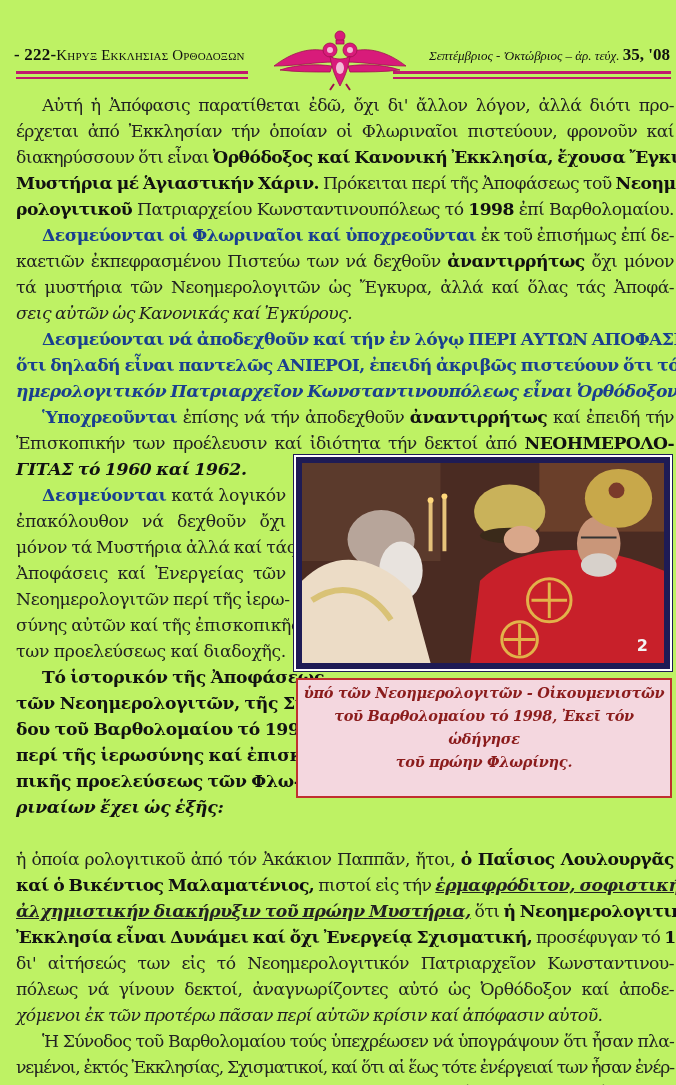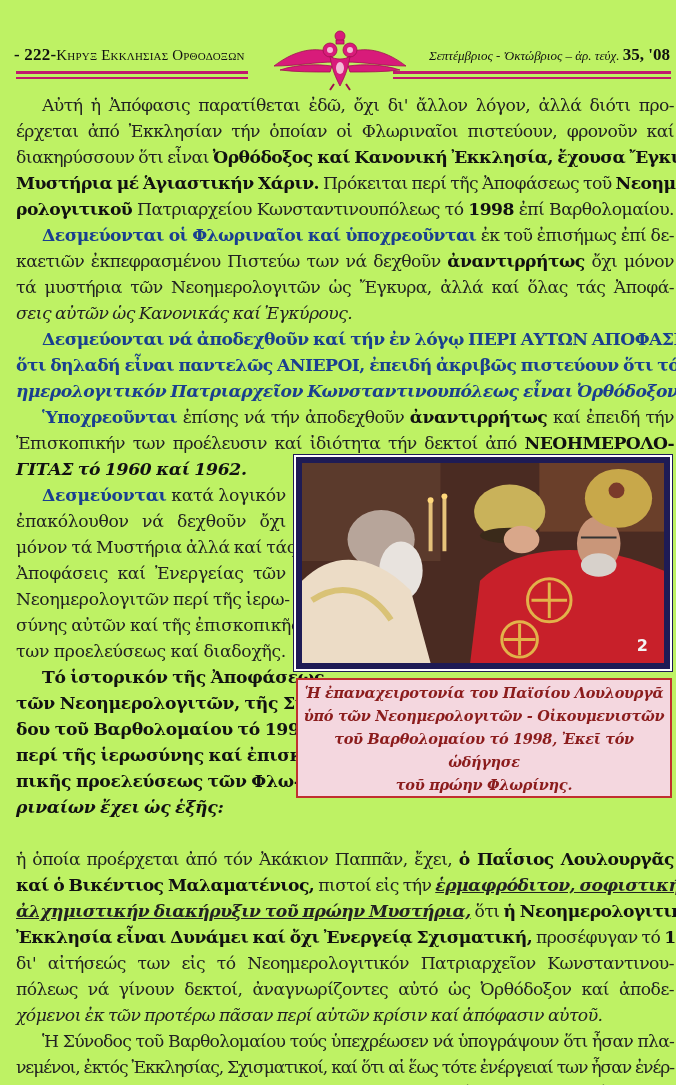--- a/index.html
+++ b/index.html
@@ -113,21 +113,21 @@
   <div class="line narrow" style="top:612px"><span>σύνης αὐτῶν καί τῆς ἐπισκοπικῆς</span></div>
   <div class="line narrow" style="top:638px"><span>των προελεύσεως καί διαδοχῆς.</span></div>
 
   <div class="line narrow ind" style="top:664px"><span class="b">Τό ἱστορικόν τῆς Ἀποφάσεως</span></div>
   <div class="line narrow" style="top:690px"><span class="b">τῶν Νεοημερολογιτῶν, τῆς Συνό-</span></div>
   <div class="line narrow" style="top:716px"><span class="b">δου τοῦ Βαρθολομαίου τό 1998,</span></div>
   <div class="line narrow" style="top:742px"><span class="b">περί τῆς ἱερωσύνης καί ἐπισκο-</span></div>
   <div class="line narrow" style="top:768px"><span class="b">πικῆς προελεύσεως τῶν Φλω-</span></div>
   <div class="line narrow last" style="top:794px"><span class="b">ριναίων ἔχει ὡς ἑξῆς:</span></div>
 
-  <div class="line" style="top:846px"><span>ἡ ὁποία προέρχεται ἀπό τόν Ἀκάκιον Παππᾶν, ἔχει, </span><span class="b">ὁ Παΐσιος Λουλουργᾶς</span></div>
+  <div class="line" style="top:846px"><span>ἡ ὁποία ρολογιτικοῦ ἀπό τόν Ἀκάκιον Παππᾶν, ἤτοι, </span><span class="b">ὁ Παΐσιος Λουλουργᾶς</span></div>
   <div class="line" style="top:872px"><span class="b">καί ὁ Βικέντιος Μαλαματένιος,</span><span> πιστοί εἰς τήν </span><span class="u">ἑρμαφρόδιτον, σοφιστικήν καί</span></div>
   <div class="line" style="top:898px"><span class="u">ἀλχημιστικήν διακήρυξιν τοῦ πρώην Μυστήρια,</span><span> ὅτι </span><span class="b">ἡ Νεοημερολογιτική</span></div>
   <div class="line" style="top:924px"><span class="b">Ἐκκλησία εἶναι Δυνάμει καί ὄχι Ἐνεργείᾳ Σχισματική,</span><span> προσέφυγαν τό </span><span class="b">1997</span></div>
   <div class="line" style="top:950px"><span>δι' αἰτήσεώς των εἰς τό Νεοημερολογιτικόν Πατριαρχεῖον Κωνσταντινου-</span></div>
   <div class="line" style="top:976px"><span>πόλεως νά γίνουν δεκτοί, ἀναγνωρίζοντες αὐτό ὡς Ὀρθόδοξον καί ἀποδε-</span></div>
   <div class="line last" style="top:1002px"><span>χόμενοι ἐκ τῶν προτέρω πᾶσαν περί αὐτῶν κρίσιν καί ἀπόφασιν αὐτοῦ.</span></div>
 
   <div class="line ind" style="top:1028px; letter-spacing:-0.8px"><span>Ἡ Σύνοδος τοῦ Βαρθολομαίου τούς ὑπεχρέωσεν νά ὑπογράψουν ὅτι ἦσαν πλα-</span></div>
   <div class="line" style="top:1054px; letter-spacing:-1.1px; word-spacing:-2px"><span>νεμένοι, ἐκτός Ἐκκλησίας, Σχισματικοί, καί ὅτι αἱ ἕως τότε ἐνέργειαί των ἦσαν ἐνέρ-</span></div>
   <div class="line" style="top:1080px; letter-spacing:-0.9px"><span>γειαι </span><span class="b">κατά</span><span> τῆς Ἐκκλησίας, εἰς τούς κόλπους τῆς ὁποίας ἐζήτουν τώρα νά ἐνταχθοῦν.</span></div>
@@ -165,19 +165,18 @@
         <path d="M282 76 L318 76" stroke="#333" stroke-width="2"></path>
 
         <ellipse cx="320" cy="36" rx="34" ry="30" fill="#c8a84a"></ellipse>
         <circle cx="318" cy="28" r="8" fill="#7a3a2a"></circle>
       </svg>
       <span class="photo-num">2</span>
     </div>
   </div>
 
   <div class="caption">
-    <div>Ἡ ἐπαναχειροτονία του Παϊσίου Λουλουργᾶ</div>
     <div>ὑπό τῶν Νεοημερολογιτῶν - Οἰκουμενιστῶν</div>
     <div>τοῦ Βαρθολομαίου τό 1998, Ἐκεῖ τόν ὡδήγησε</div>
     <div>τοῦ πρώην Φλωρίνης.</div>
   </div>
 
 </div>
 
 </body></html>

